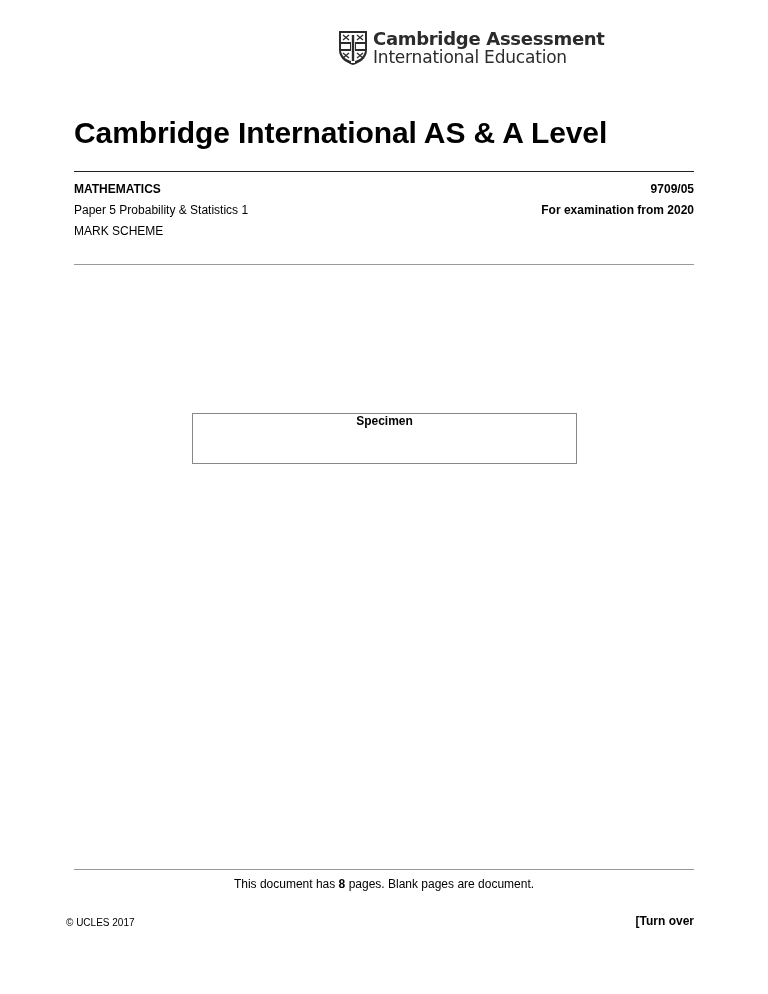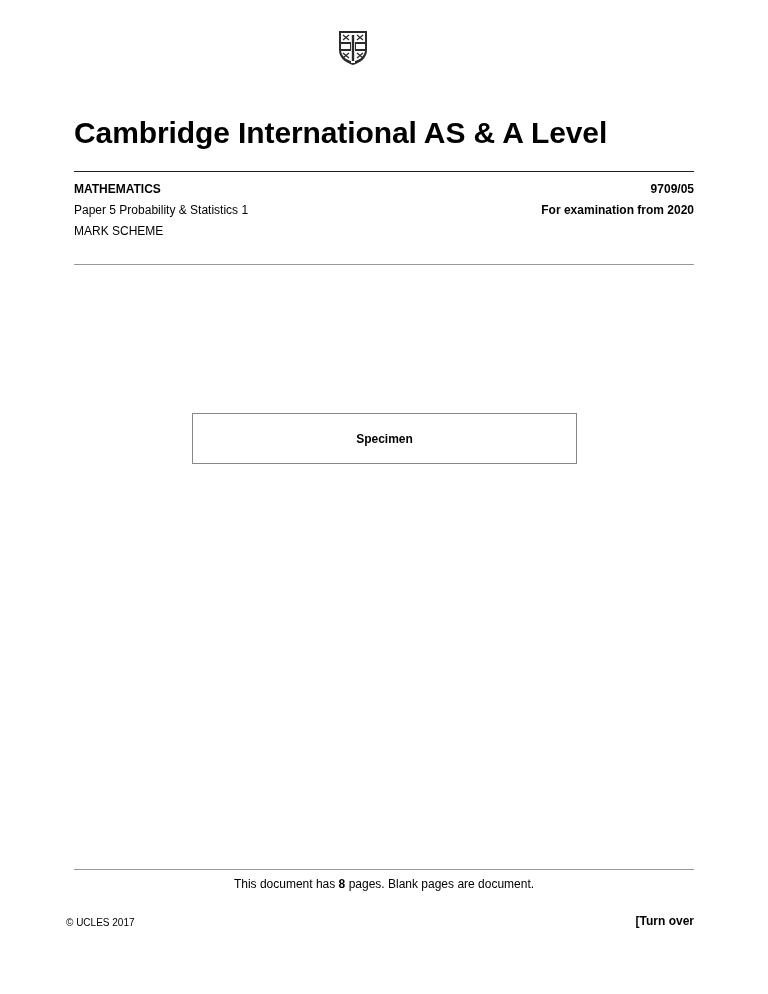--- a/index.html
+++ b/index.html
@@ -78,21 +78,20 @@
       font-weight: bold;
     }
     .specimen-box {
       position: absolute;
       left: 192px;
       top: 413px;
       width: 383px;
       height: 49px;
       border: 1px solid #888;
       display: flex;
-      align-items: center;
       justify-content: center;
       font-size: 12px;
       font-weight: bold;
     }
     .pages-note {
       position: absolute;
       left: 74px;
       width: 620px;
       top: 877px;
       text-align: center;
@@ -125,20 +124,24 @@
     <rect x="12" y="14" width="6" height="5" fill="#2b2b2b"></rect>
     <rect x="13" y="3" width="4" height="30" fill="#fff"></rect>
     <rect x="13.8" y="5" width="2.4" height="26" fill="#2b2b2b"></rect>
     <path d="M3 21 H13 V31 C9 30 4 27 3 21 Z" fill="#fff"></path>
     <path d="M17 21 H27 C26 27 21 30 17 31 Z" fill="#fff"></path>
     <path d="M5 5 L11 10 M11 5 L5 10" stroke="#2b2b2b" stroke-width="1.3"></path>
     <path d="M19 5 L25 10 M25 5 L19 10" stroke="#2b2b2b" stroke-width="1.3"></path>
     <path d="M5 23 L11 28 M11 23 L5 28" stroke="#2b2b2b" stroke-width="1.3"></path>
     <path d="M19 23 L25 28 M25 23 L19 28" stroke="#2b2b2b" stroke-width="1.3"></path>
   </svg>
+  <div class="logo-text">
+    <div class="logo-line1">Cambridge Assessment</div>
+    <div class="logo-line2">International Education</div>
+  </div>
 </div>
 
 <h1 class="main-title">Cambridge International AS &amp; A Level</h1>
 
 <div class="rule rule-top"></div>
 
 <div class="meta-left">
   <div class="subject">MATHEMATICS</div>
   <div>Paper 5 Probability &amp; Statistics 1</div>
   <div>MARK SCHEME</div>

